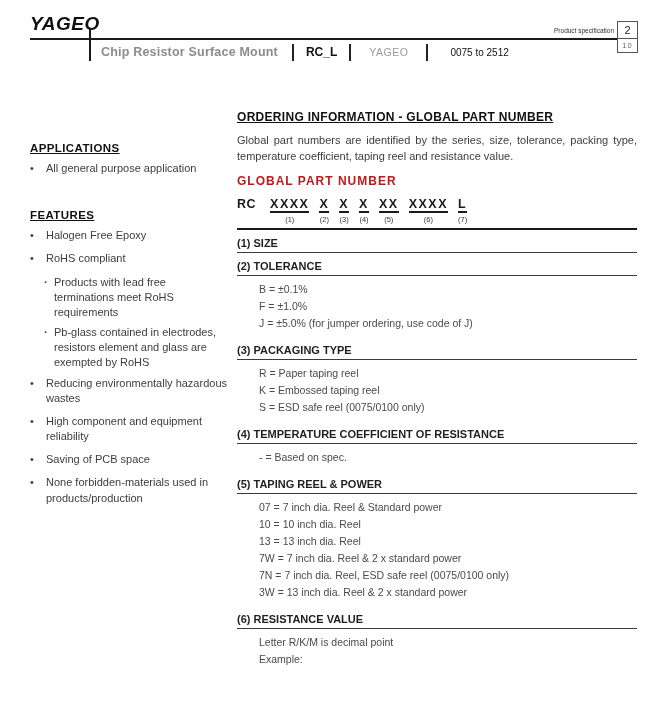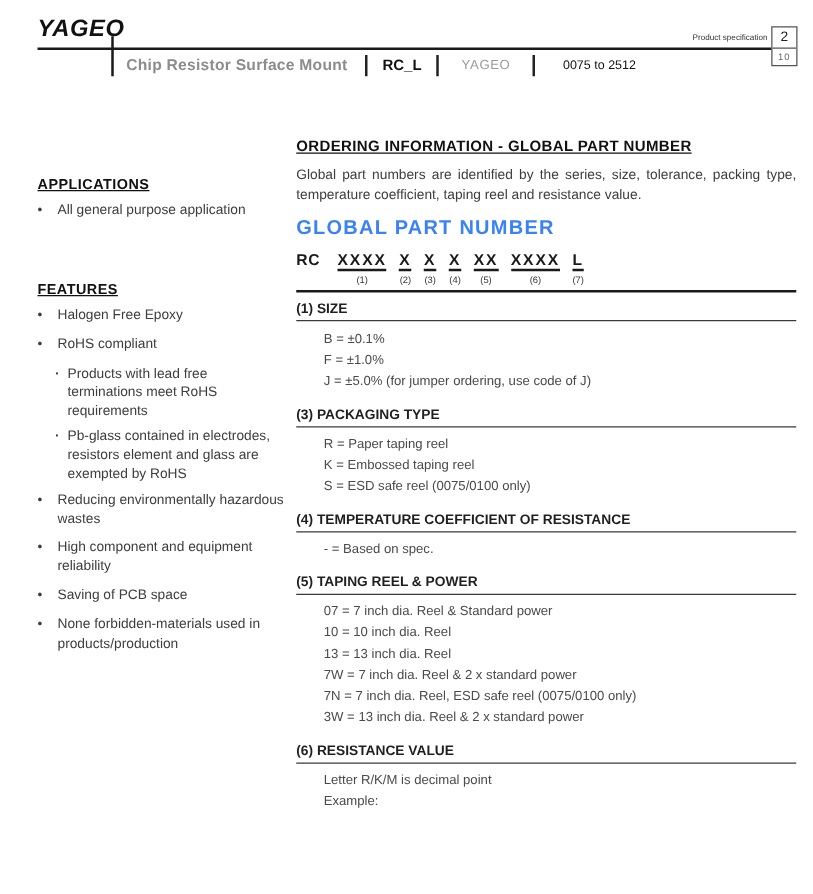--- a/index.html
+++ b/index.html
@@ -66,21 +66,21 @@
   .side-heading {
     font-size: 11.5px; font-weight: 800; color: #111;
     text-decoration: underline; letter-spacing: 0.4px;
     margin-bottom: 7px;
   }
   .scope-body {
     font-size: 11px; line-height: 1.5; text-align: justify;
     color: #3d3d3d;
   }
   .applications-section { margin-top: 30px; }
-  .features-section { margin-top: 50px; }
+  .features-section { margin-top: 33px; }
   .li {
     display: flex; font-size: 11px; line-height: 1.38;
     color: #3d3d3d; margin-bottom: 8px;
   }
   .bullet { width: 16px; flex: 0 0 16px; }
   .subs { margin-left: 14px; }
   .li.sub { margin-bottom: 5px; }
   .sub-b { width: 10px; flex: 0 0 10px; font-weight: bold; }
 
   
@@ -90,21 +90,21 @@
   .ordering-title {
     font-size: 12px; font-weight: 800; color: #111;
     text-decoration: underline; letter-spacing: 0.3px;
     margin-bottom: 9px;
   }
   .intro {
     font-size: 11px; line-height: 1.45; text-align: justify;
     color: #3d3d3d; margin-bottom: 9px;
   }
   .gpn-subtitle {
-    font-size: 16px; font-weight: bold; color: #3b82f6;
+    font-size: 12px; font-weight: bold; color: #b91c1c;
     letter-spacing: 1px; margin-bottom: 9px;
   }
   .pn-row { display: flex; align-items: flex-start; }
   .pn-prefix { font-size: 12.5px; font-weight: bold; color: #1a1a1a; letter-spacing: 0.5px; }
   .pn-groups { display: flex; gap: 10px; margin-left: 14px; }
   .pn-group { text-align: center; }
   .pn-code {
     font-size: 12.5px; font-weight: bold; color: #1a1a1a;
     letter-spacing: 1.5px; border-bottom: 2px solid #1a1a1a;
     padding-bottom: 0px;
@@ -285,20 +285,21 @@
   </div>
   <div class="pn-rule"></div>
 
   <div>
 
       <section class="pn-section">
         <h4 class="sec-heading">(1) SIZE</h4>
       </section>
 
       <section class="pn-section">
+        <h4 class="sec-heading">(2) TOLERANCE</h4>
         <div class="sec-items">
 
             <div class="sec-item">B = ±0.1%</div>
 
 
             <div class="sec-item">F = ±1.0%</div>
 
             <div class="sec-item">J = ±5.0% (for jumper ordering, use code of J)</div>
           </div>
       </section>

